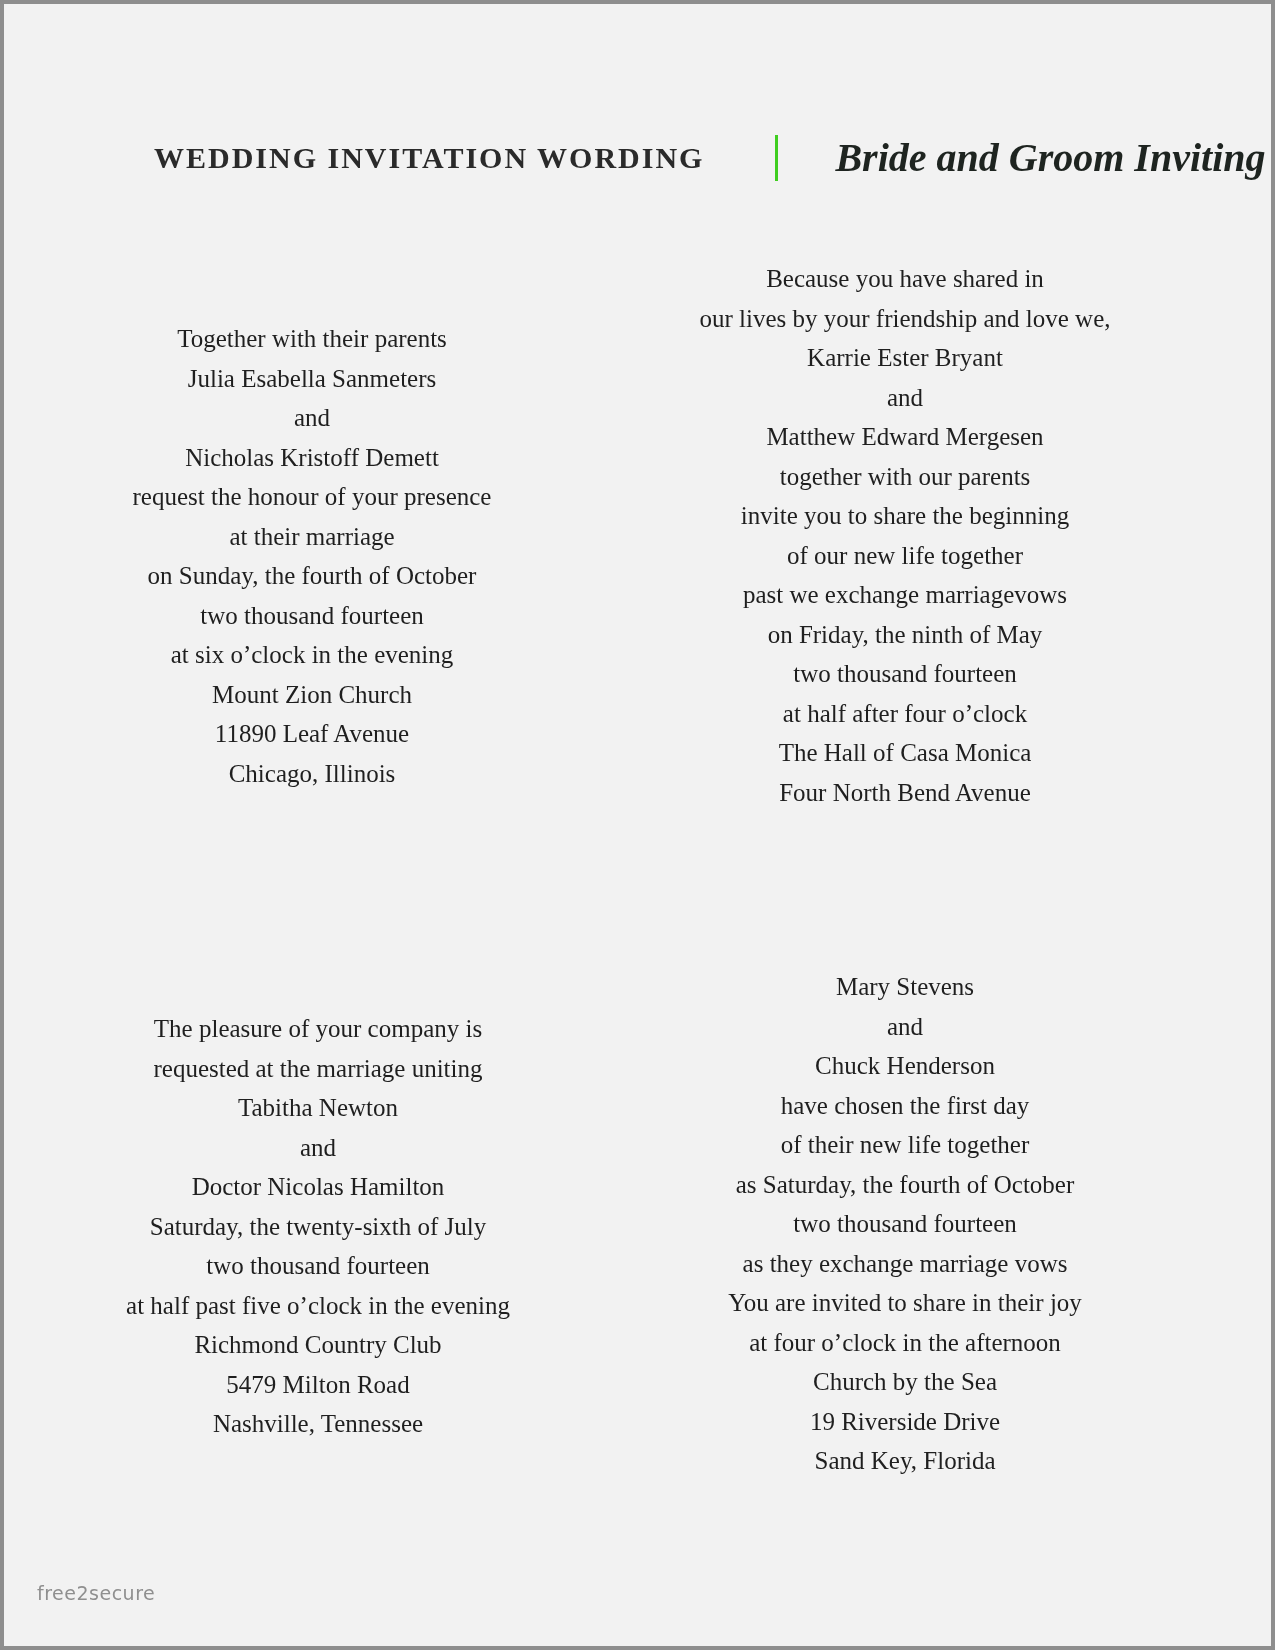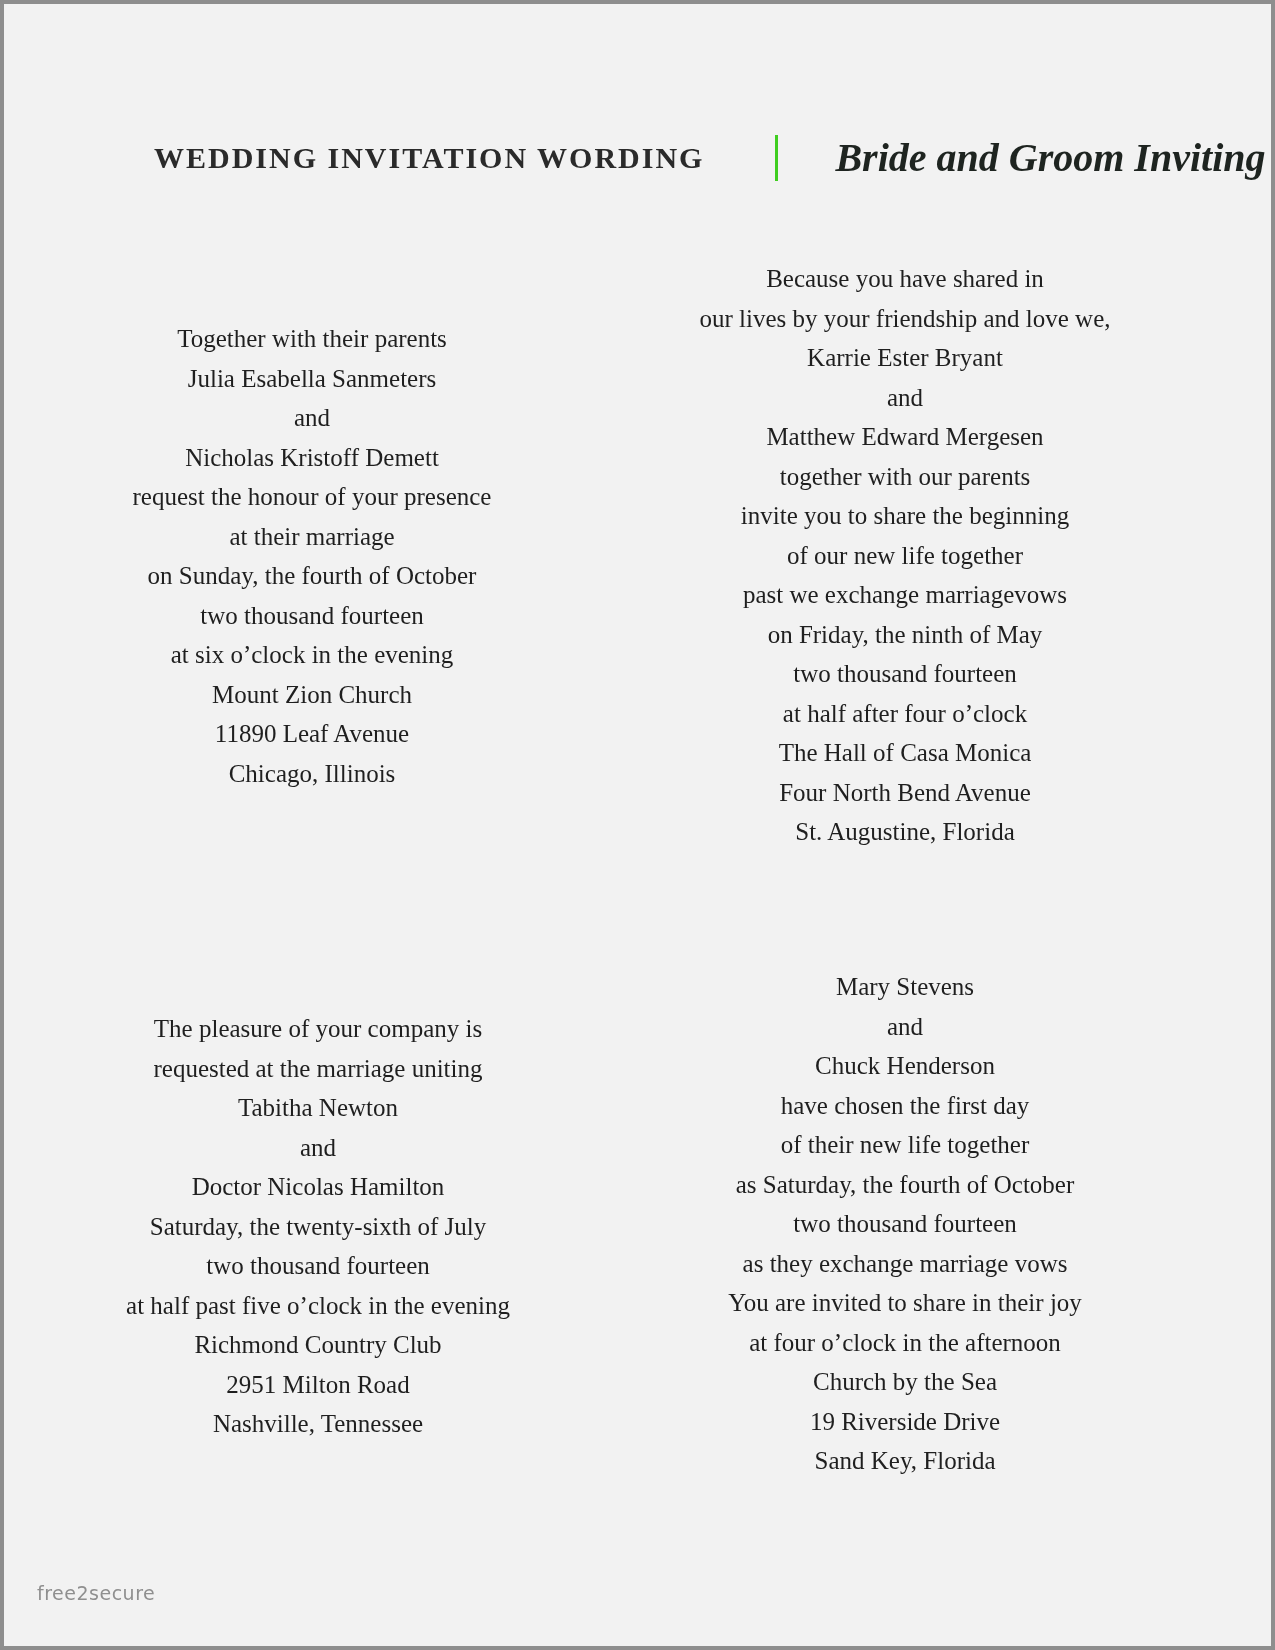--- a/index.html
+++ b/index.html
@@ -100,34 +100,33 @@
       <div>Matthew Edward Mergesen</div>
       <div>together with our parents</div>
       <div>invite you to share the beginning</div>
       <div>of our new life together</div>
       <div>past we exchange marriagevows</div>
       <div>on Friday, the ninth of May</div>
       <div>two thousand fourteen</div>
       <div>at half after four o’clock</div>
       <div>The Hall of Casa Monica</div>
       <div>Four North Bend Avenue</div>
-      <div>St. Augustine, Florida</div>
     </section>
 
   <section class="inv inv-bl">
       <div>The pleasure of your company is</div>
       <div>requested at the marriage uniting</div>
       <div>Tabitha Newton</div>
       <div>and</div>
       <div>Doctor Nicolas Hamilton</div>
       <div>Saturday, the twenty-sixth of July</div>
       <div>two thousand fourteen</div>
       <div>at half past five o’clock in the evening</div>
       <div>Richmond Country Club</div>
-      <div>2951 Milton Road</div>
+      <div>5479 Milton Road</div>
       <div>Nashville, Tennessee</div>
     </section>
 
   <section class="inv inv-br">
       <div>Mary Stevens</div>
       <div>and</div>
       <div>Chuck Henderson</div>
       <div>have chosen the first day</div>
       <div>of their new life together</div>
       <div>as Saturday, the fourth of October</div>

